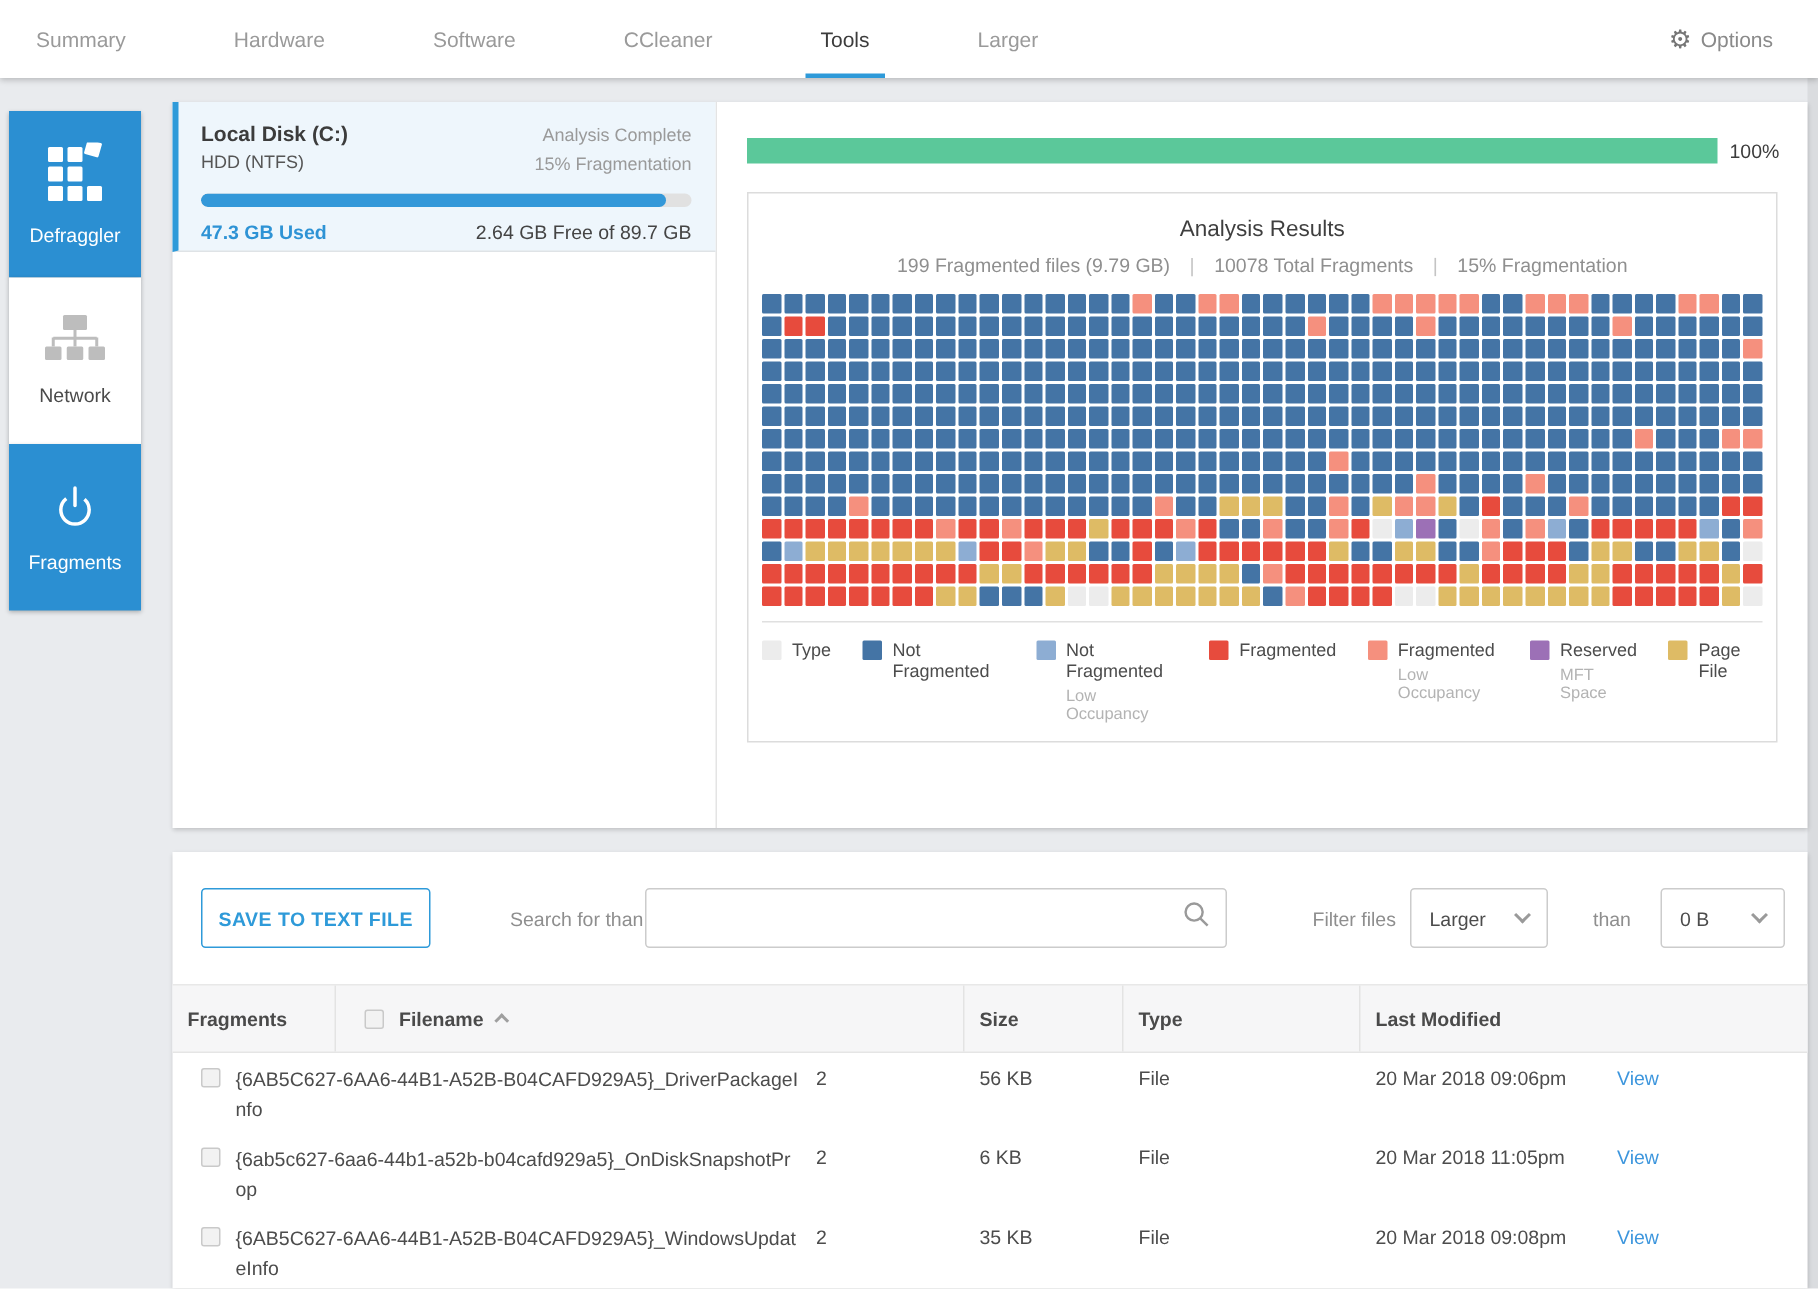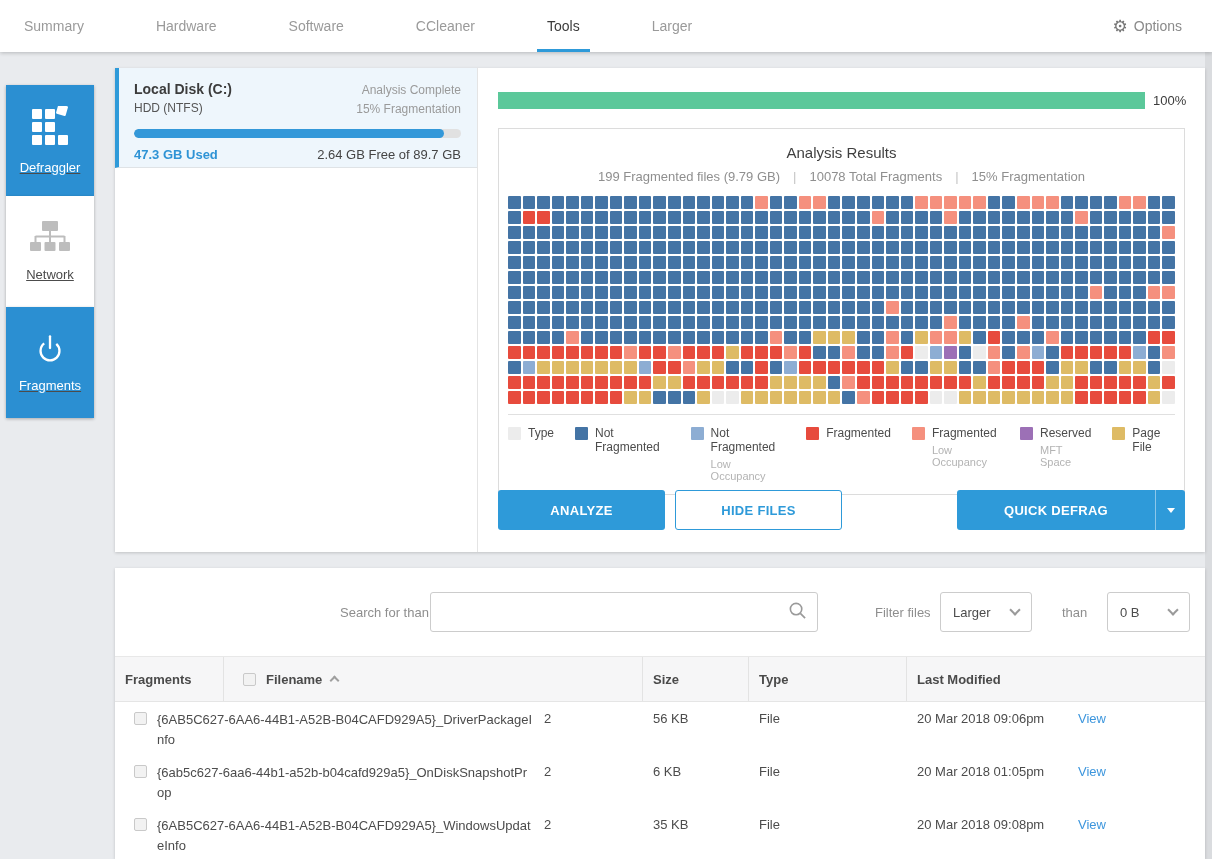--- a/index.html
+++ b/index.html
@@ -14,21 +14,21 @@
   .tabs { display:flex; height:100%; margin-left:14px; }
   .tab { display:flex; align-items:center; padding:0 10px; margin-right:52px; color:#9a9a9a;
          font-size:14px; position:relative; cursor:pointer; white-space:nowrap; }
   .tab.active { color:#3c3c3c; }
   .tab.active::after { content:""; position:absolute; left:0; right:0; bottom:0; height:3px; background:#2e9ad9; }
   .options { margin-left:auto; margin-right:30px; color:#8a8a8a; font-size:14px; display:flex; align-items:center; gap:6px; cursor:pointer; }
   .gear { font-size:17px; color:#767676; line-height:1; }
   
   .scroll-strip { position:absolute; right:0; top:52px; bottom:0; width:7px; background:#dadcdf; }
   
-  .sidebar { position:absolute; left:6px; top:85px; width:88px; z-index:5;text-decoration:underline; }
+  .sidebar { position:absolute; left:6px; top:74px; width:88px; z-index:5; }
   .side-item { height:111px; display:flex; flex-direction:column; align-items:center; justify-content:center;
                gap:11px; box-shadow:0 1px 3px rgba(0,0,0,.28); font-size:13px; cursor:pointer; }
   .side-item.blue { background:#2b8fd2; color:#fff; }
   .side-item.white { background:#fff; color:#4a4a4a; }
   
   .panel { position:absolute; background:#fff; box-shadow:0 1px 3px rgba(0,0,0,.18); }
   #top-panel { left:115px; top:68px; width:1090px; height:484px; }
   #bottom-panel { left:115px; top:568px; width:1090px; height:291px; }
   
   .disk-col { position:absolute; left:0; top:0; width:363px; height:100%; border-right:1px solid #e4e4e4; }
@@ -884,33 +884,24 @@
         </div>
         <div class="lgi">
           <span class="sw" style="background: rgb(222, 187, 101);"></span>
           <div>
             <div class="lgl">Page File</div>
           </div>
         </div>
       </div>
   </div>
 
-  <div class="actions">
-    <div class="btn solid" id="analyze-btn">ANALYZE</div>
-    <div class="btn outline" id="hidefiles-btn">HIDE FILES</div>
-    <div class="btn solid" id="quickdefrag-btn">
-      <span class="qd-label">QUICK DEFRAG</span>
-      <span class="qd-caret">
-        <span class="tri-down"></span>
-      </span>
-    </div>
-  </div>
 </div>
 
 <div class="panel" id="bottom-panel">
+  <div class="btn outline save-btn">SAVE TO TEXT FILE</div>
   <div class="tb-label" id="search-label">Search for than</div>
   <div class="search-wrap">
     <input type="text" value="" style="">
     <span>
       <svg width="19" height="19" viewBox="0 0 20 20">
         <circle cx="8.5" cy="8.5" r="6" fill="none" stroke="#9a9a9a" stroke-width="1.7"></circle>
         <line x1="13" y1="13" x2="18" y2="18" stroke="#9a9a9a" stroke-width="1.7"></line>
       </svg>
     </span>
   </div>
@@ -949,21 +940,21 @@
         <div class="td colw6"><span class="view-link">View</span></div>
       </div>
       <div class="trow">
         <div class="td colw1">
           <span class="cb"></span>
           <span class="fname">{6ab5c627-6aa6-44b1-a52b-b04cafd929a5}_OnDiskSnapshotProp</span>
         </div>
         <div class="td colw2">2</div>
         <div class="td colw3">6 KB</div>
         <div class="td colw4">File</div>
-        <div class="td colw5">20 Mar 2018 01:05pm</div>
+        <div class="td colw5">20 Mar 2018 11:05pm</div>
         <div class="td colw6"><span class="view-link">View</span></div>
       </div>
       <div class="trow">
         <div class="td colw1">
           <span class="cb"></span>
           <span class="fname">{6AB5C627-6AA6-44B1-A52B-B04CAFD929A5}_WindowsUpdateInfo</span>
         </div>
         <div class="td colw2">2</div>
         <div class="td colw3">35 KB</div>
         <div class="td colw4">File</div>

